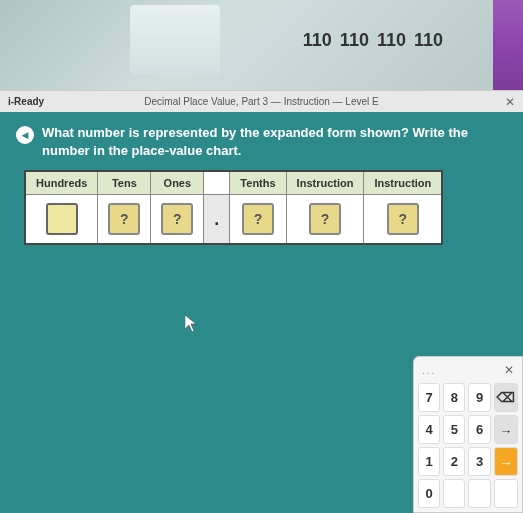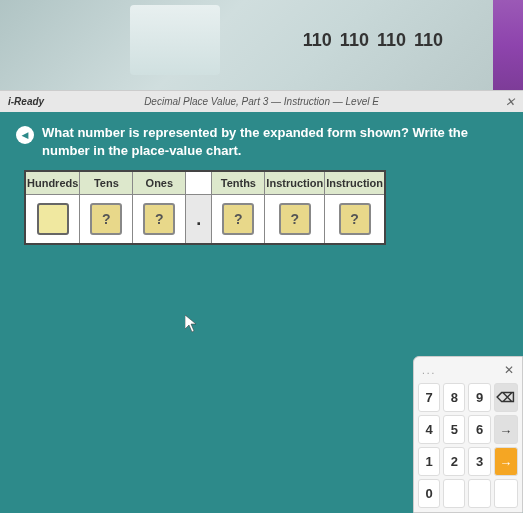--- a/index.html
+++ b/index.html
@@ -48,21 +48,20 @@
     
     .browser-bar {
       width: 100%;
       height: 22px;
       background: #e8e8e8;
       display: flex;
       align-items: center;
       padding: 0 0;
       border-top: 1px solid #ccc;
       position: relative;
-      font-style: italic;
     }
 
     .browser-bar-title {
       font-size: 10px;
       color: #555;
       flex: 1;
       text-align: center;
     }
 
     .browser-close {
@@ -135,21 +134,21 @@
       background: #fff;
       border: 2px solid #444;
     }
 
     .pv-table th {
       background: #dde8cc;
       color: #333;
       font-size: 11px;
       font-weight: bold;
       text-align: center;
-      padding: 5px 1px;
+      padding: 5px 10px;
       border: 1px solid #888;
       white-space: nowrap;
     }
 
     .pv-table td {
       border: 1px solid #888;
       text-align: center;
       padding: 8px 10px;
       vertical-align: middle;
     }

